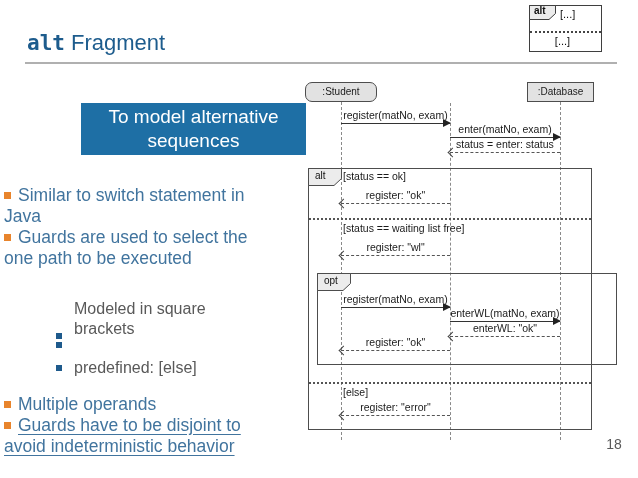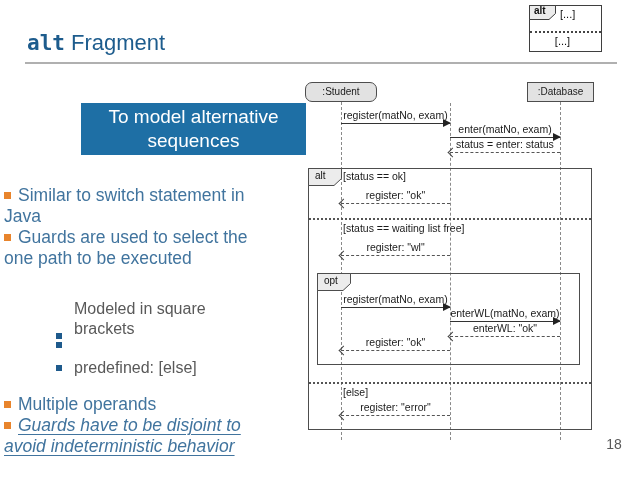--- a/index.html
+++ b/index.html
@@ -22,21 +22,21 @@
   .mini-frag .lbl-bottom{position:absolute;left:0;right:6px;top:29px;text-align:center;font-size:11px;color:#111;}
 
   
   .callout{position:absolute;left:33px;top:103px;width:225px;height:52px;background:#1e6fa5;
            color:#fff;font-size:19px;line-height:1.25;display:flex;align-items:center;
            justify-content:center;text-align:center;padding:0 12px;box-sizing:border-box;margin-left:48px;}
 
   
   .mb{position:absolute;left:4px;width:268px;font-size:17.5px;line-height:21px;color:#41749e;}
   .mb .sq{display:inline-block;width:7px;height:7px;background:#e8842c;margin-right:7px;vertical-align:2px;}
-  .mb.u span.txt{text-decoration:underline;text-underline-offset:3px;font-style:italic;}
+  .mb.u span.txt{text-decoration:underline;text-underline-offset:3px;}
   .sb{position:absolute;left:56px;display:flex;font-size:16px;line-height:20px;color:#595959;}
   .sb .sq{flex:none;width:6px;height:6px;background:#1e5a8c;margin:7px 12px 0 0;}
   .sb .txt{width:152px;}
 
   
   .diagram{position:absolute;left:300px;top:75px;width:322px;height:372px;font-size:10.5px;color:#1a1a1a;}
   .lifeline{position:absolute;width:0;border-left:1px dashed #8a8a8a;}
   .head{position:absolute;background:#e2e2e2;border:1px solid #4d4d4d;box-sizing:border-box;
         display:flex;align-items:center;justify-content:center;text-align:center;line-height:1.15;font-size:10px;}
   .frag{position:absolute;border:1.2px solid #4d4d4d;box-sizing:border-box;background:transparent;}
@@ -110,21 +110,21 @@
       <div class="frag-tab">
         <svg width="34" height="18" viewBox="0 0 34 18">
             <path d="M0.5,0.5 L33.5,0.5 L33.5,10.5 L26,17.5 L0.5,17.5 Z" fill="#ececec" stroke="#4d4d4d"></path>
           </svg>
         <span>alt</span>
       </div>
       <div class="divider" style="top:49px;"></div>
       <div class="divider" style="top:213px;"></div>
     </div>
 
-    <div class="frag" style="left:17px;top:198px;width:263px;height:92px;">
+    <div class="frag" style="left:17px;top:198px;width:300px;height:92px;">
       <div class="frag-tab">
         <svg width="34" height="18" viewBox="0 0 34 18">
             <path d="M0.5,0.5 L33.5,0.5 L33.5,10.5 L26,17.5 L0.5,17.5 Z" fill="#ececec" stroke="#4d4d4d"></path>
           </svg>
         <span>opt</span>
       </div>
     </div>
 
     <div class="guard" style="left:43px;top:95px;">[status == ok]</div>
     <div class="guard" style="left:43px;top:147px;">[status == waiting list free]</div>

